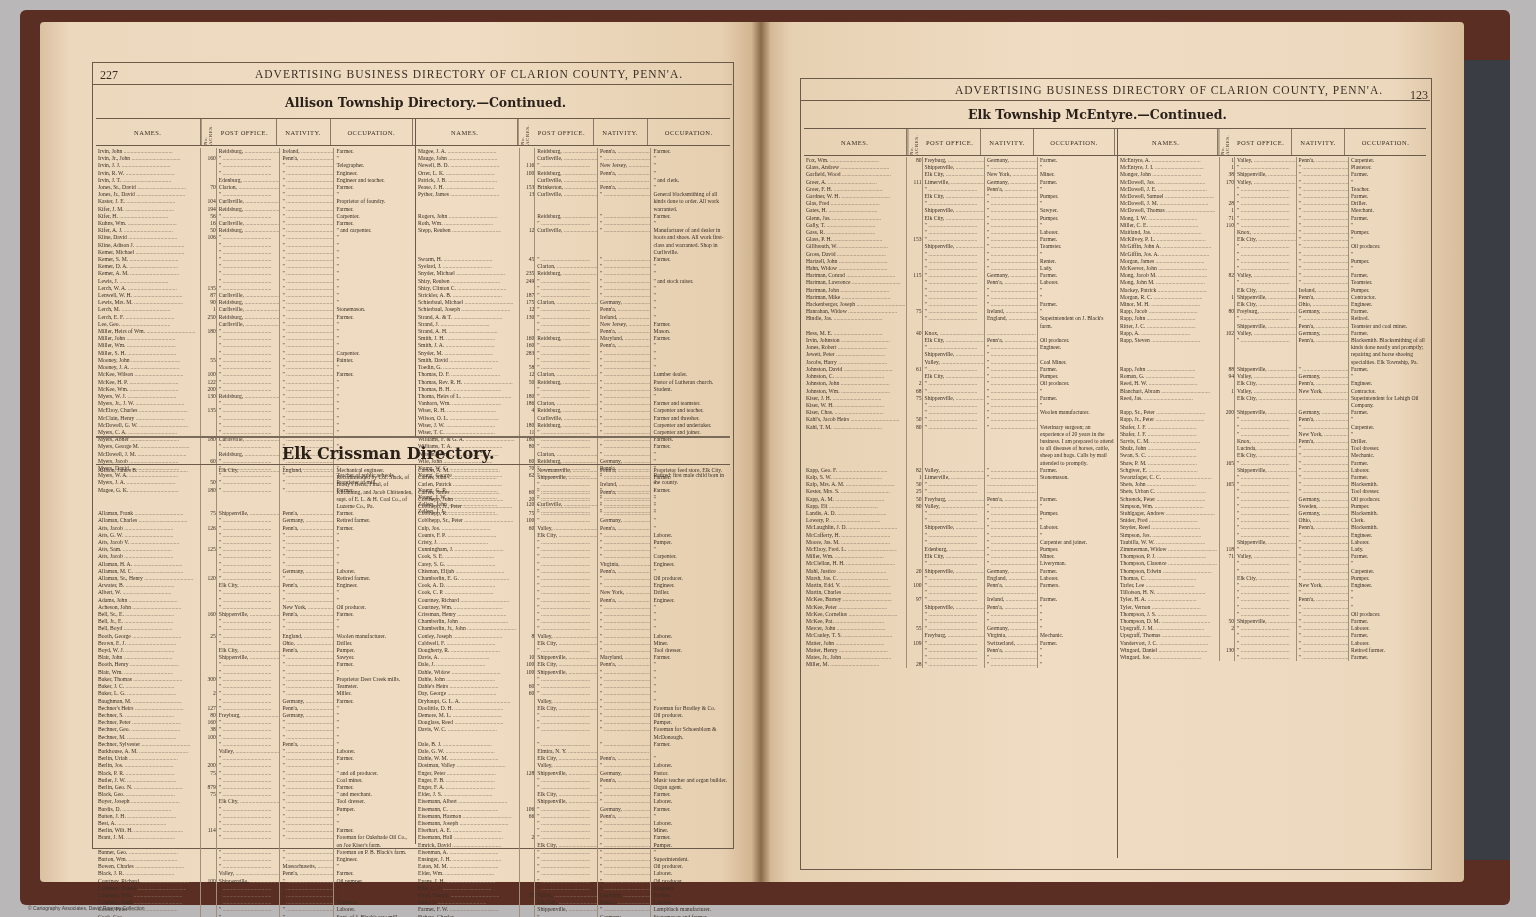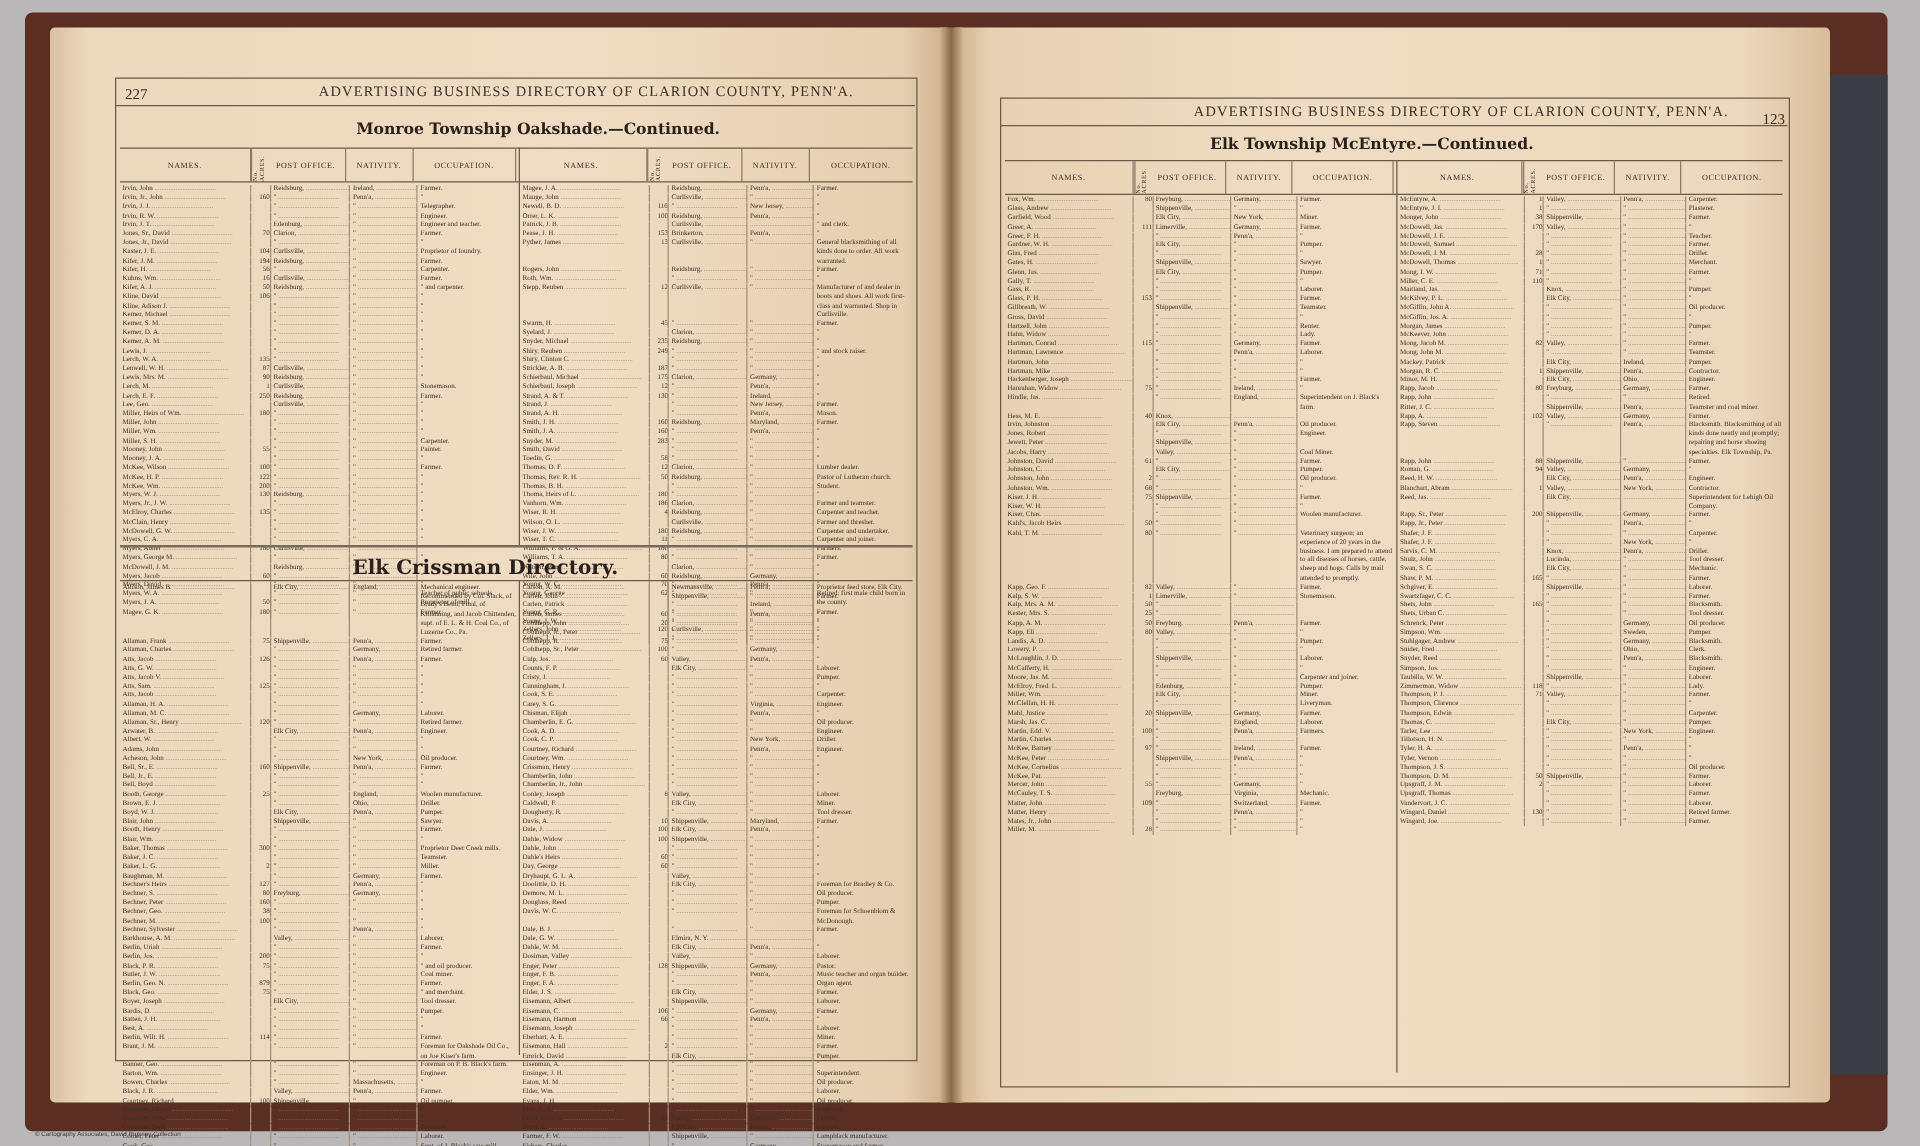--- a/index.html
+++ b/index.html
@@ -41,21 +41,21 @@
 <div class="page-edge"></div>
 
 <div class="page left"></div>
 <div class="page right"></div>
 <div class="gutter"></div>
 
 <div class="frame l"></div>
 <div class="pgnum" style="left:100px;top:68px;">227</div>
 <div class="runhead" style="left:255px;top:68px;">ADVERTISING BUSINESS DIRECTORY OF CLARION COUNTY, PENN'A.</div>
 <div class="hline" style="left:92px;top:84px;width:640px;"></div>
-<div class="sect" style="left:285px;top:95px;font-size:12.5px;">Monroe Township Oakshade.—Continued.</div>
+<div class="sect" style="left:285px;top:95px;font-size:12.5px;">Allison Township Directory.—Continued.</div>
 <div class="colhdr" id="hdrL" style="left:96px;top:118px;width:634px;">
     <span style="width: 104.61px;">NAMES.</span>
     <span class="acres" style="width: 12.68px;">No. ACRES.</span>
     <span style="width: 63.4px;">POST OFFICE.</span>
     <span style="width: 53.89px;">NATIVITY.</span>
     <span style="width: 82.42px;">OCCUPATION.</span>
     <span style="width: 104.61px;">NAMES.</span>
     <span class="acres" style="width: 12.68px;">No. ACRES.</span>
     <span style="width: 63.4px;">POST OFFICE.</span>
     <span style="width: 53.89px;">NATIVITY.</span>

